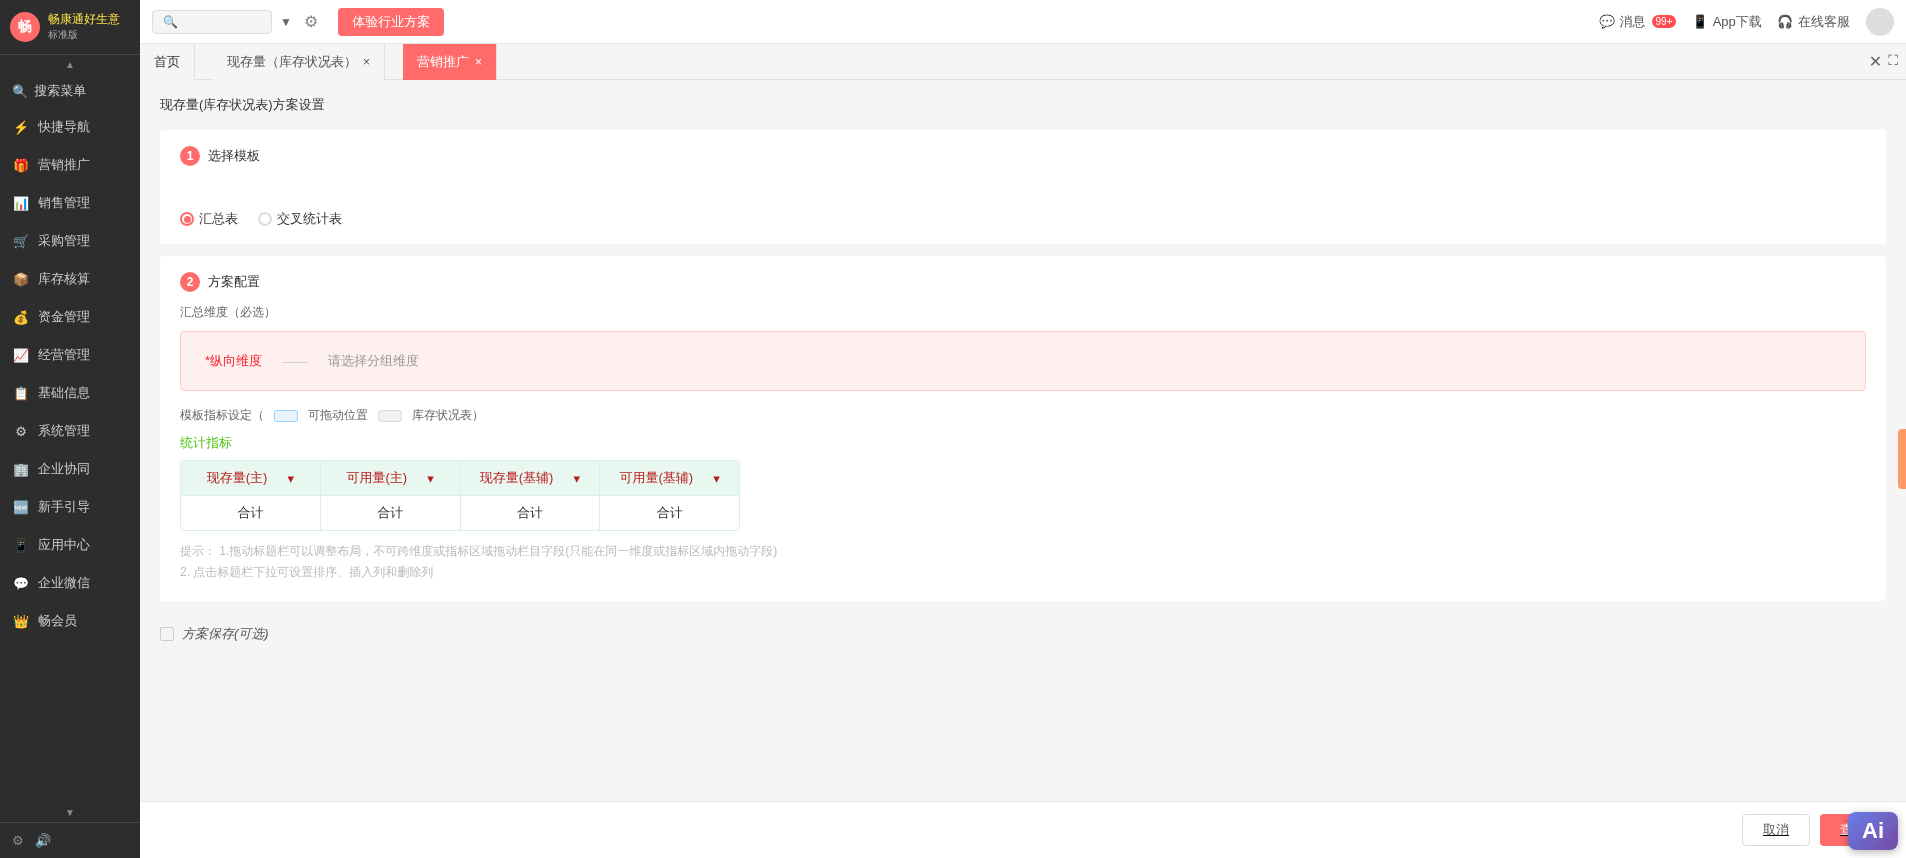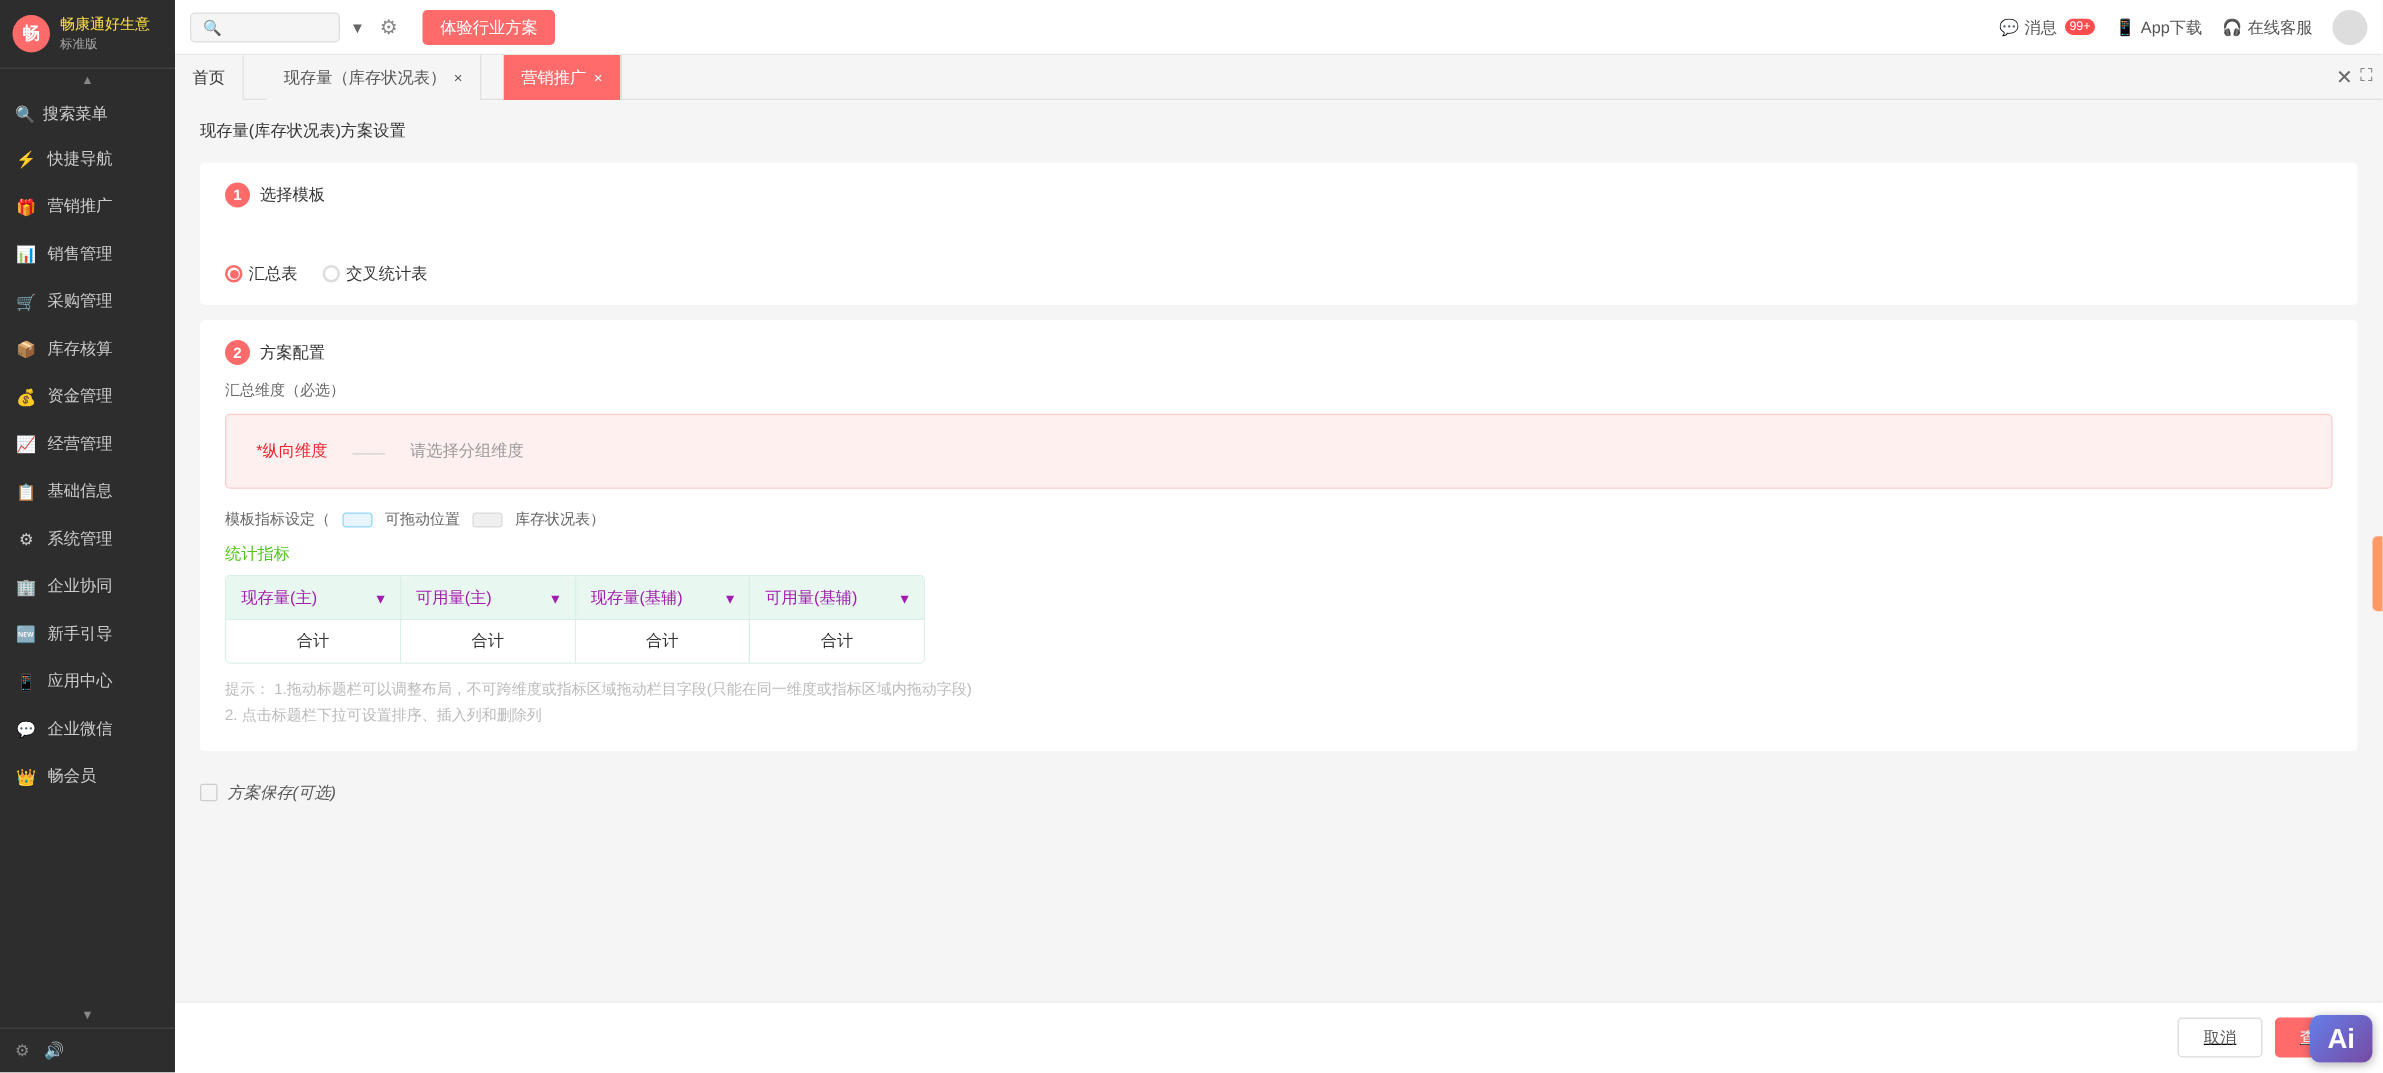--- a/index.html
+++ b/index.html
@@ -184,22 +184,22 @@
     .stats-section-title { color: #52c41a; font-size: 13px; margin-bottom: 8px; font-weight: 500; }
 
     
     .stats-table {
       border: 1px solid #d9f0e8; border-radius: 4px; overflow: hidden; width: 560px;
     }
     .stats-table-header {
       display: flex; background: #e8f7f0;
     }
     .stats-table-header-cell {
-      flex: 1; padding: 8px 12px; font-size: 13px; color: #a21caf;
-      display: flex; align-items: center; justify-content: space-between; gap: 20px;
+      flex: 1; padding: 8px 12px; font-size: 13px; color: #b91c1c;
+      display: flex; align-items: center; justify-content: center; gap: 20px;
       border-right: 1px solid #d9f0e8;
     }
     .stats-table-header-cell:last-child { border-right: none; }
     .stats-table-row {
       display: flex; border-top: 1px solid #d9f0e8;
     }
     .stats-table-cell {
       flex: 1; padding: 8px 12px; font-size: 13px; color: #333;
       display: flex; align-items: center; justify-content: center;
       border-right: 1px solid #d9f0e8; background: white;

